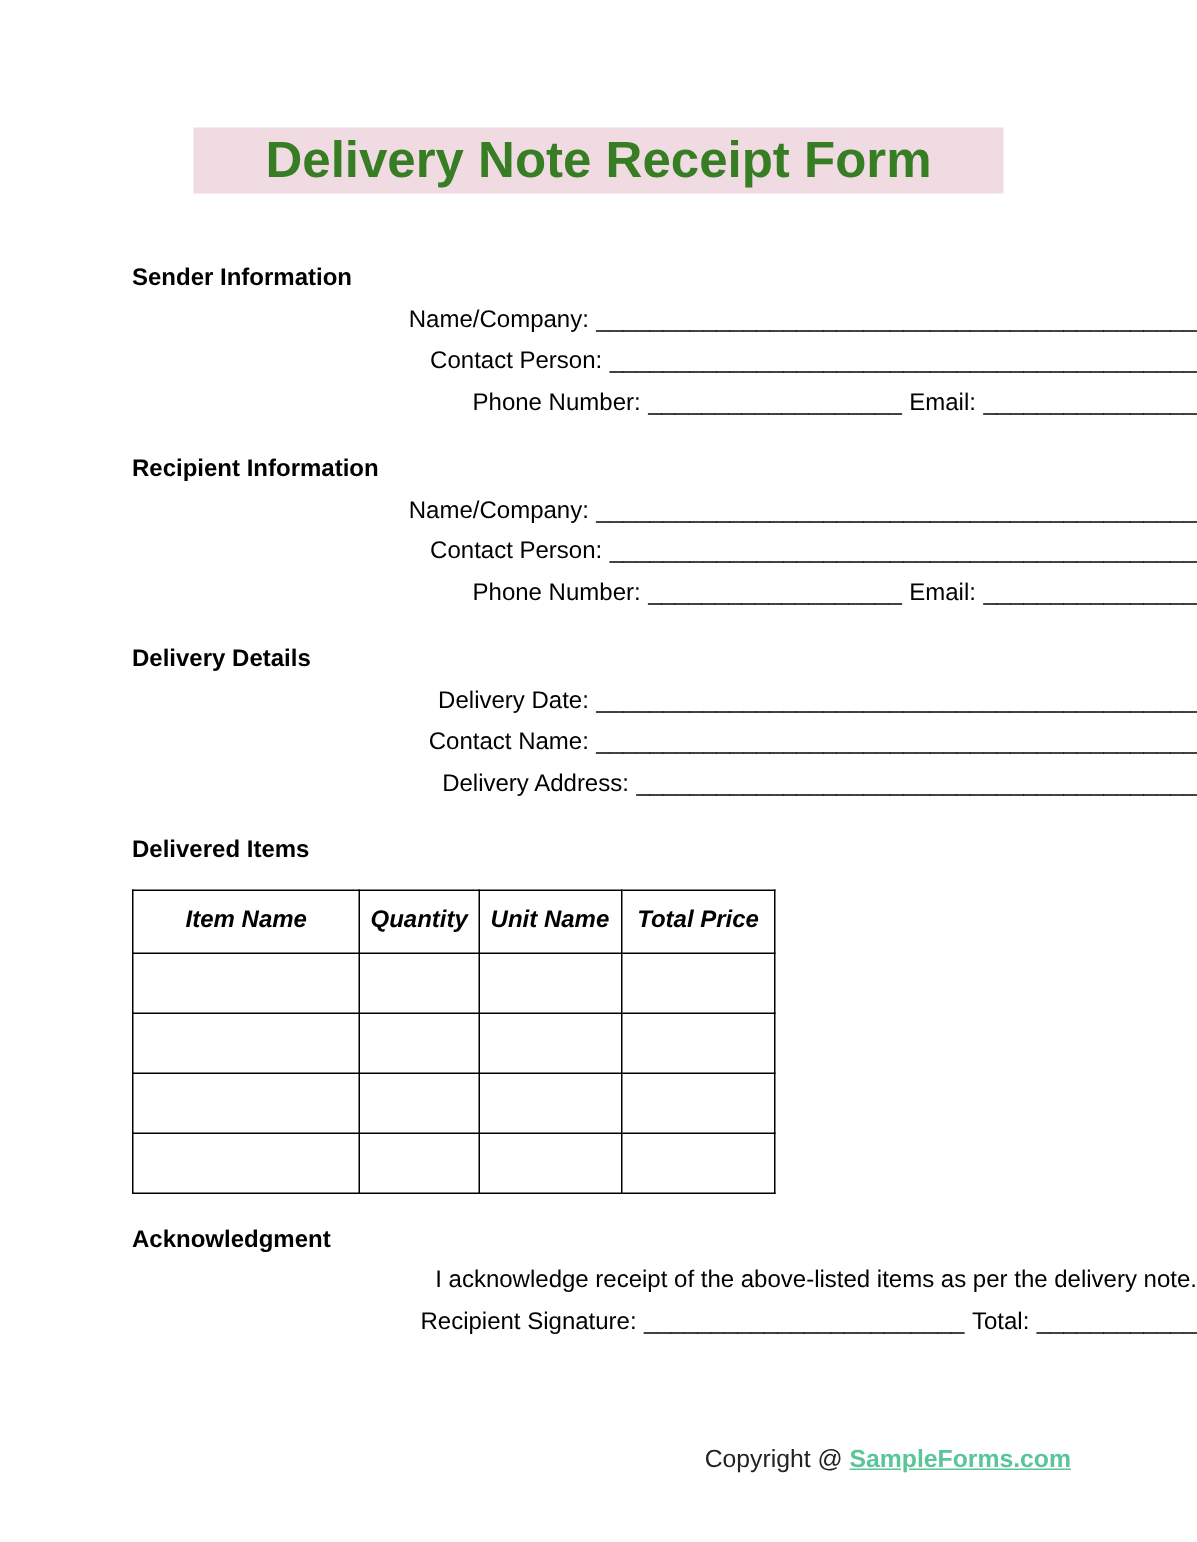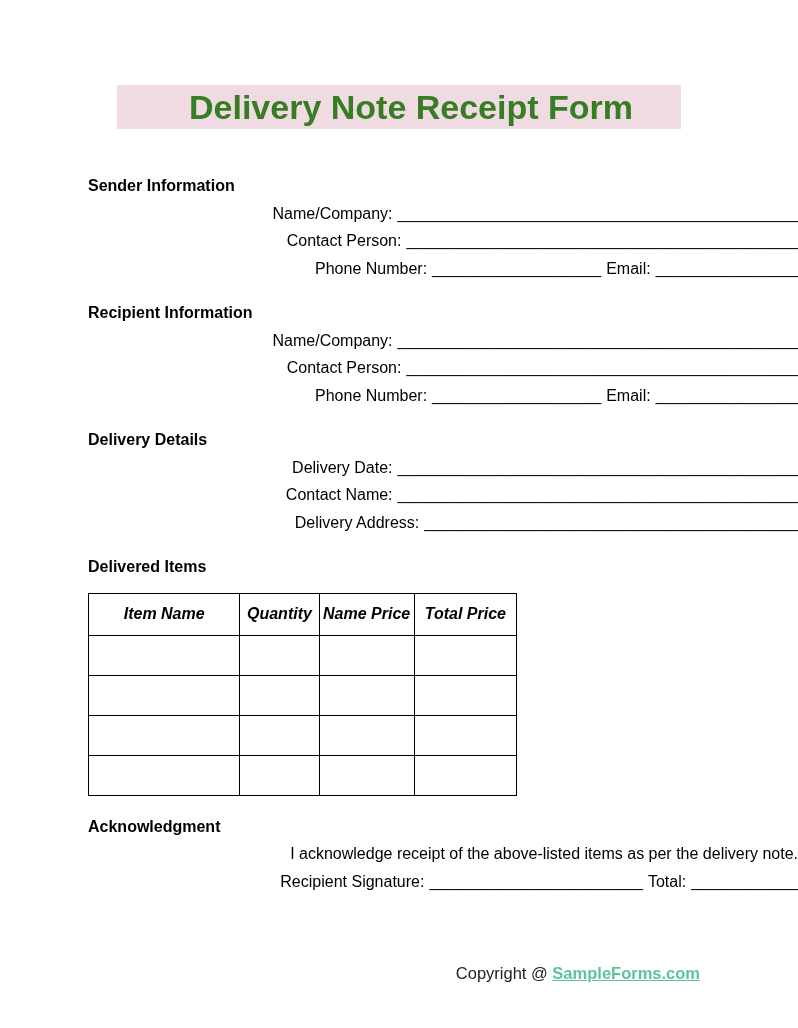--- a/index.html
+++ b/index.html
@@ -17,21 +17,20 @@
     width: 540px;
     height: 44px;
     background: var(--title-bg, #f0dbe3);
     color: var(--title-text, #377d23);
     font-size: 34px;
     font-weight: 700;
     display: flex;
     align-items: center;
     justify-content: center;
     white-space: nowrap;
-    padding-left: 24px;
   }
   .content {
     margin: 43px 0 0 88px;
     font-size: 16px;
   }
   .section { margin-bottom: 17px; }
   .section-heading {
     font-weight: 700;
     line-height: 27.5px;
     margin: 0;
@@ -64,21 +63,21 @@
   }
   .items-table td { height: 39px; }
   .col-item { width: 151px; }
   .col-qty { width: 79px; }
   .col-unit { width: 95px; }
   .col-total { width: 102px; }
   .ack-section { margin-top: 13px; }
   .footer {
     position: absolute;
     top: 964px;
-    right: 98px;
+    right: 84px;
     font-size: 16.5px;
     color: #222222;
     white-space: nowrap;
   }
   .footer-link {
     color: var(--link, #5bc598);
     font-weight: 700;
     text-decoration: underline;
     cursor: pointer;
   }
@@ -119,21 +118,21 @@
         <colgroup>
           <col class="col-item">
             <col class="col-qty">
             <col class="col-unit">
             <col class="col-total">
         </colgroup>
         <thead>
           <tr>
             <th>Item Name</th>
             <th>Quantity</th>
-            <th>Name Price</th>
+            <th>Unit Name</th>
             <th>Total Price</th>
           </tr>
         </thead>
         <tbody>
             <tr>
               <td></td>
               <td></td>
               <td></td>
               <td></td>
             </tr>

